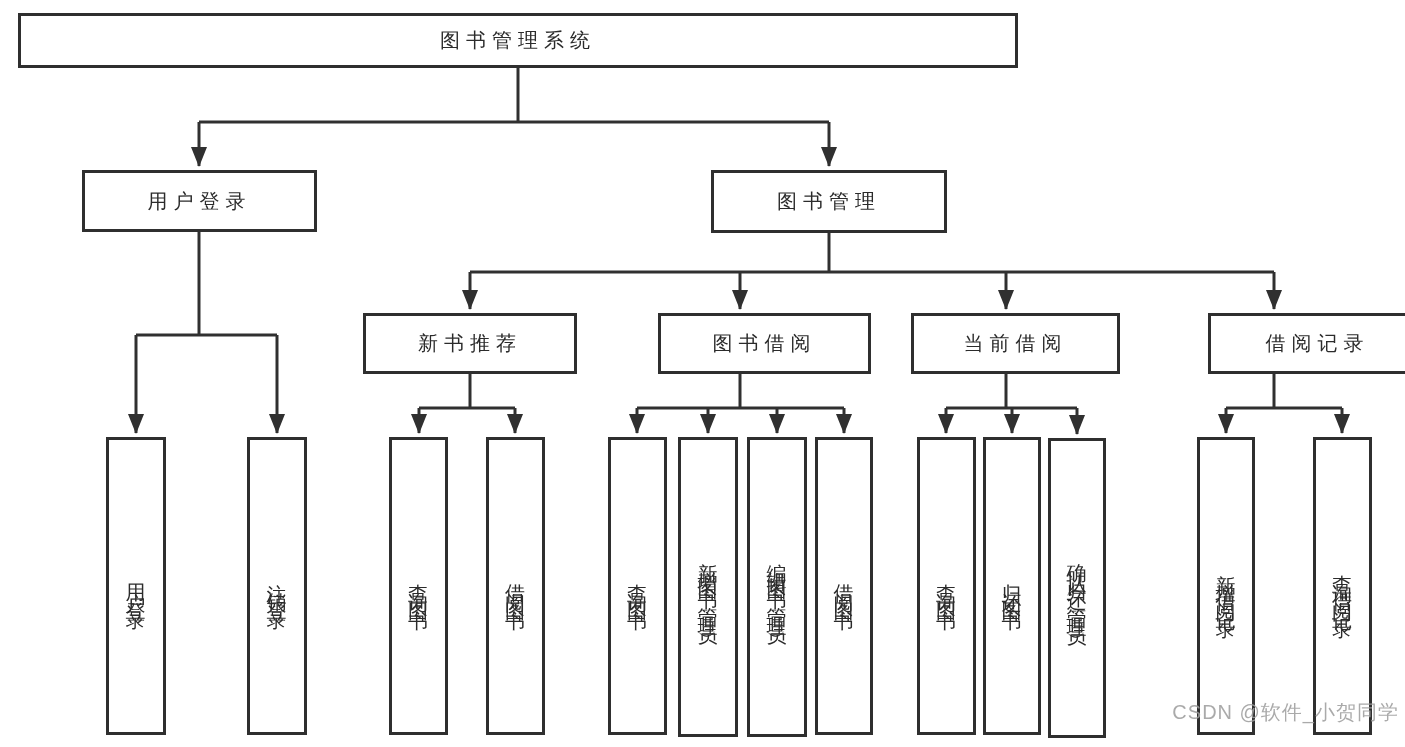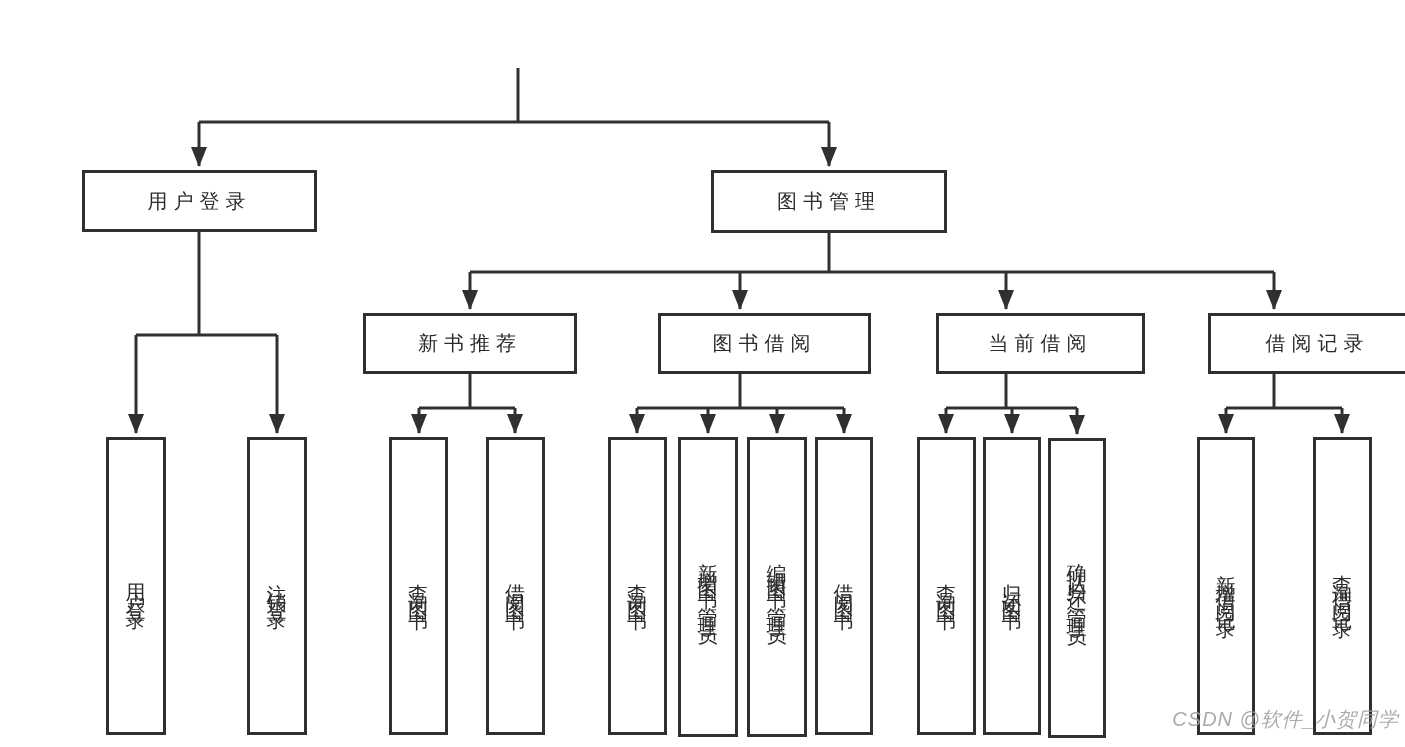--- a/index.html
+++ b/index.html
@@ -35,26 +35,25 @@
   .node.vnode .vtext {
     writing-mode: vertical-rl;
     text-orientation: mixed;
     letter-spacing: 9px;
     line-height: 1.1;
     font-size: 20px;
   }
   .watermark {
     position: absolute;
     right: 6px;
-    bottom: 14px;
+    bottom: 21px;
     font-size: 20px;
     color: rgba(158, 158, 158, 0.88);
     letter-spacing: 1px;
     z-index: 3;
-    font-style: italic;
   }
 </style>
 </head>
 <body>
 
 <div class="stage">
 
   <svg class="connectors" viewBox="0 0 1405 747" xmlns="http://www.w3.org/2000/svg">
     <defs>
       <marker id="arrow" markerUnits="userSpaceOnUse" markerWidth="22" markerHeight="18" refX="19" refY="8" orient="auto">
@@ -98,35 +97,38 @@
       <path d="M1012 408 L1012 433" marker-end="url(#arrow)"></path>
       <path d="M1077 408 L1077 434" marker-end="url(#arrow)"></path>
 
       <path d="M1274 374 L1274 408"></path>
       <path d="M1226 408 L1342 408"></path>
       <path d="M1226 408 L1226 433" marker-end="url(#arrow)"></path>
       <path d="M1342 408 L1342 433" marker-end="url(#arrow)"></path>
     </g>
   </svg>
 
+  <div class="node" style="left:18px; top:13px; width:1000px; height:55px;">
+    <span>图书管理系统</span>
+  </div>
 
   <div class="node" style="left:82px; top:170px; width:235px; height:62px;">
     <span>用户登录</span>
   </div>
   <div class="node" style="left:363px; top:313px; width:214px; height:61px;">
     <span>新书推荐</span>
   </div>
 
   <div class="node" style="left:711px; top:170px; width:236px; height:63px;">
     <span>图书管理</span>
   </div>
   <div class="node" style="left:634px; top:313px; width:213px; height:61px;margin-left:24px;">
     <span>图书借阅</span>
   </div>
-  <div class="node" style="left:936px; top:313px; width:209px; height:61px;">
+  <div class="node" style="left:911px; top:313px; width:209px; height:61px;">
     <span>当前借阅</span>
   </div>
   <div class="node" style="left:1208px; top:313px; width:219px; height:61px;">
     <span>借阅记录</span>
   </div>
 
   <div class="node vnode" style="left:106px; top:437px; width:60px; height:298px;">
     <span class="vtext">用户登录</span>
   </div>
   <div class="node vnode" style="left:247px; top:437px; width:60px; height:298px;">

